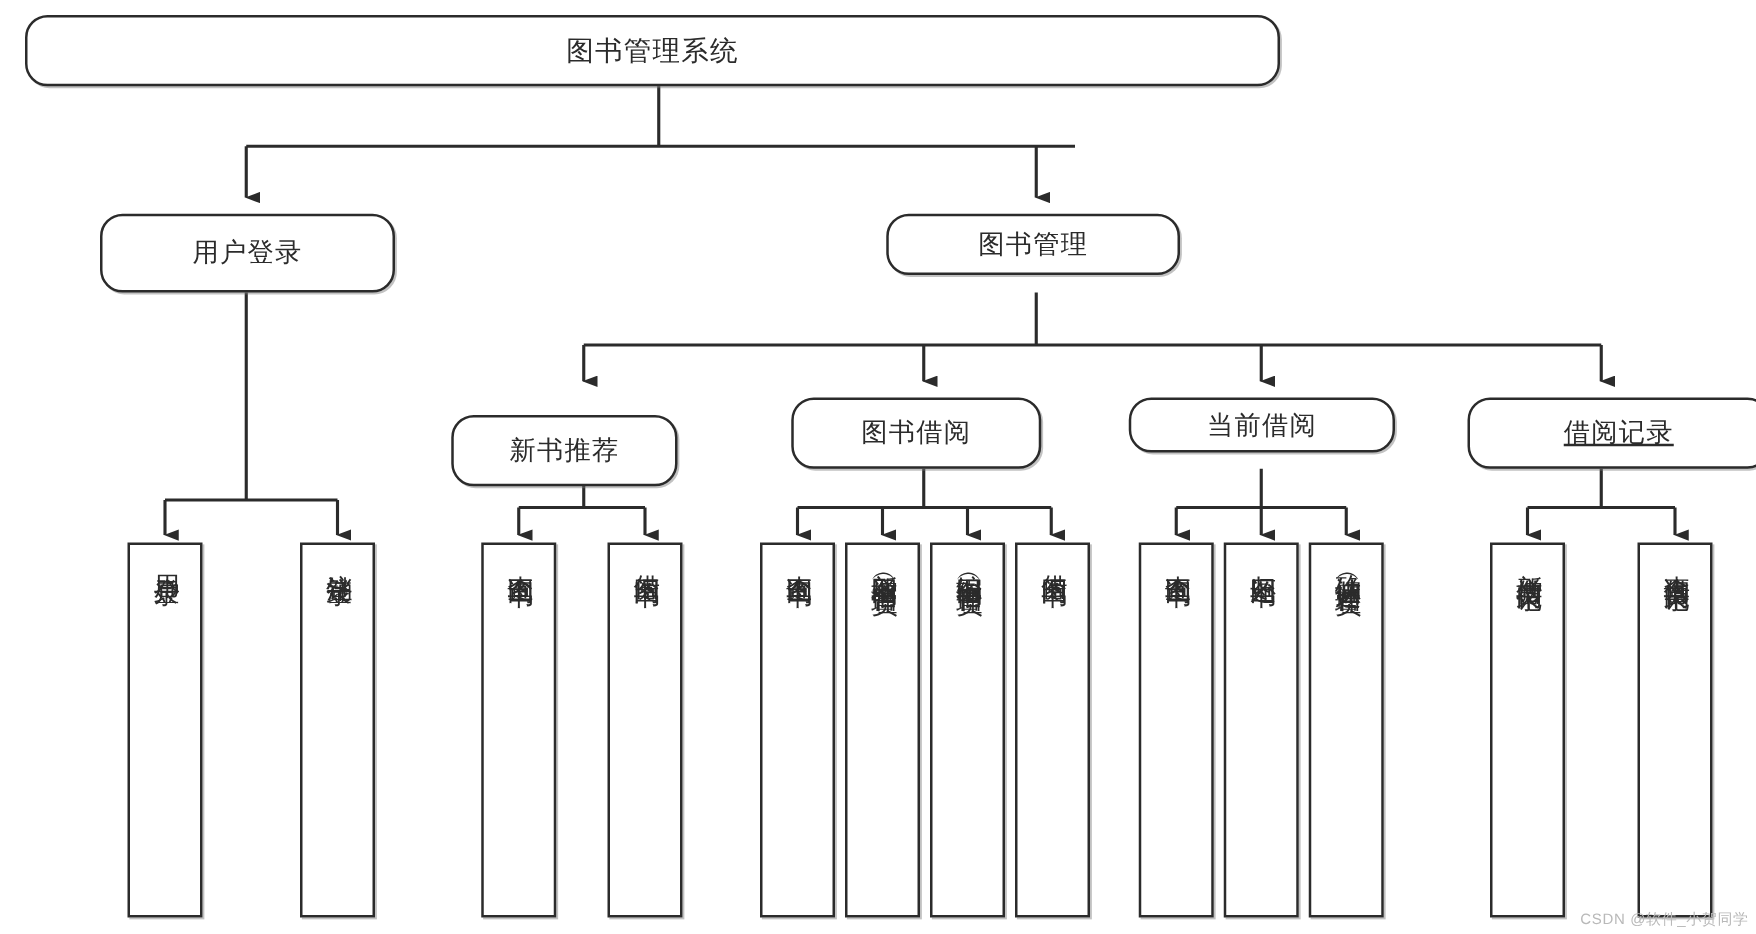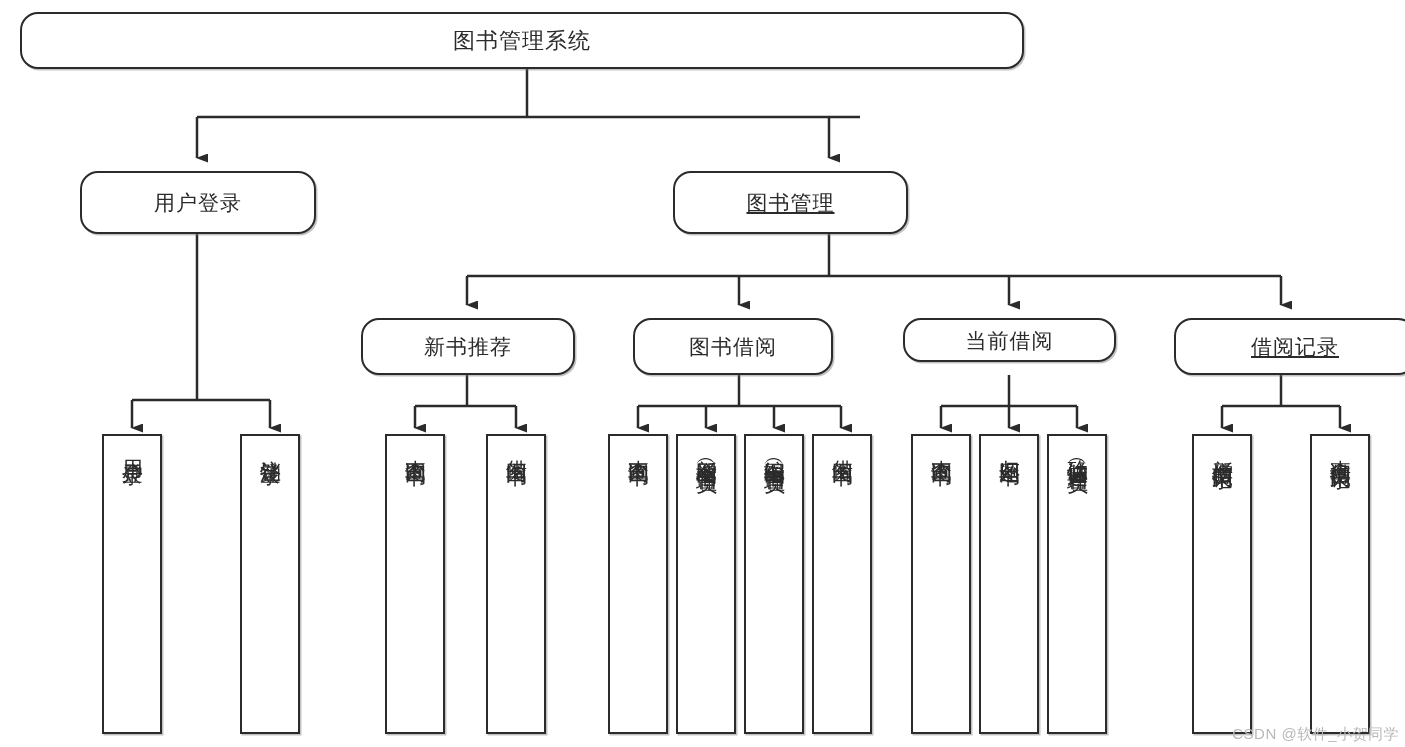--- a/index.html
+++ b/index.html
@@ -40,21 +40,21 @@
     writing-mode:vertical-rl;
     text-orientation:upright;
     font-size:21px;
     line-height:1.28;
     letter-spacing:2px;
     white-space:pre;
   }
   .watermark{
     position:absolute;
     right:6px;bottom:3px;
-    font-size:15px;
+    font-size:12px;
     color:#b9b9b9;
     letter-spacing:.5px;
     white-space:nowrap;
   }
 </style>
 </head>
 <body>
 
 <div id="canvas">
 
@@ -108,25 +108,25 @@
     </g>
   </svg>
 
   <div class="node h root" style="left:20px;top:12px;width:1004px;height:57px;">
     <span>图书管理系统</span>
   </div>
 
   <div class="node h" style="left:80px;top:171px;width:236px;height:63px;">
     <span>用户登录</span>
   </div>
-  <div class="node h" style="left:673px;top:171px;width:235px;height:63px;text-decoration:underline;">
+  <div class="node h" style="left:709px;top:171px;width:235px;height:49px;">
     <span>图书管理</span>
   </div>
 
-  <div class="node h" style="left:361px;top:318px;width:214px;height:57px;">
+  <div class="node h" style="left:361px;top:332px;width:181px;height:57px;">
     <span>新书推荐</span>
   </div>
   <div class="node h" style="left:633px;top:318px;width:200px;height:57px;">
     <span>图书借阅</span>
   </div>
   <div class="node h" style="left:903px;top:318px;width:213px;height:44px;">
     <span>当前借阅</span>
   </div>
   <div class="node h" style="left:1174px;top:318px;width:242px;height:57px;text-decoration:underline;">
     <span>借阅记录</span>

